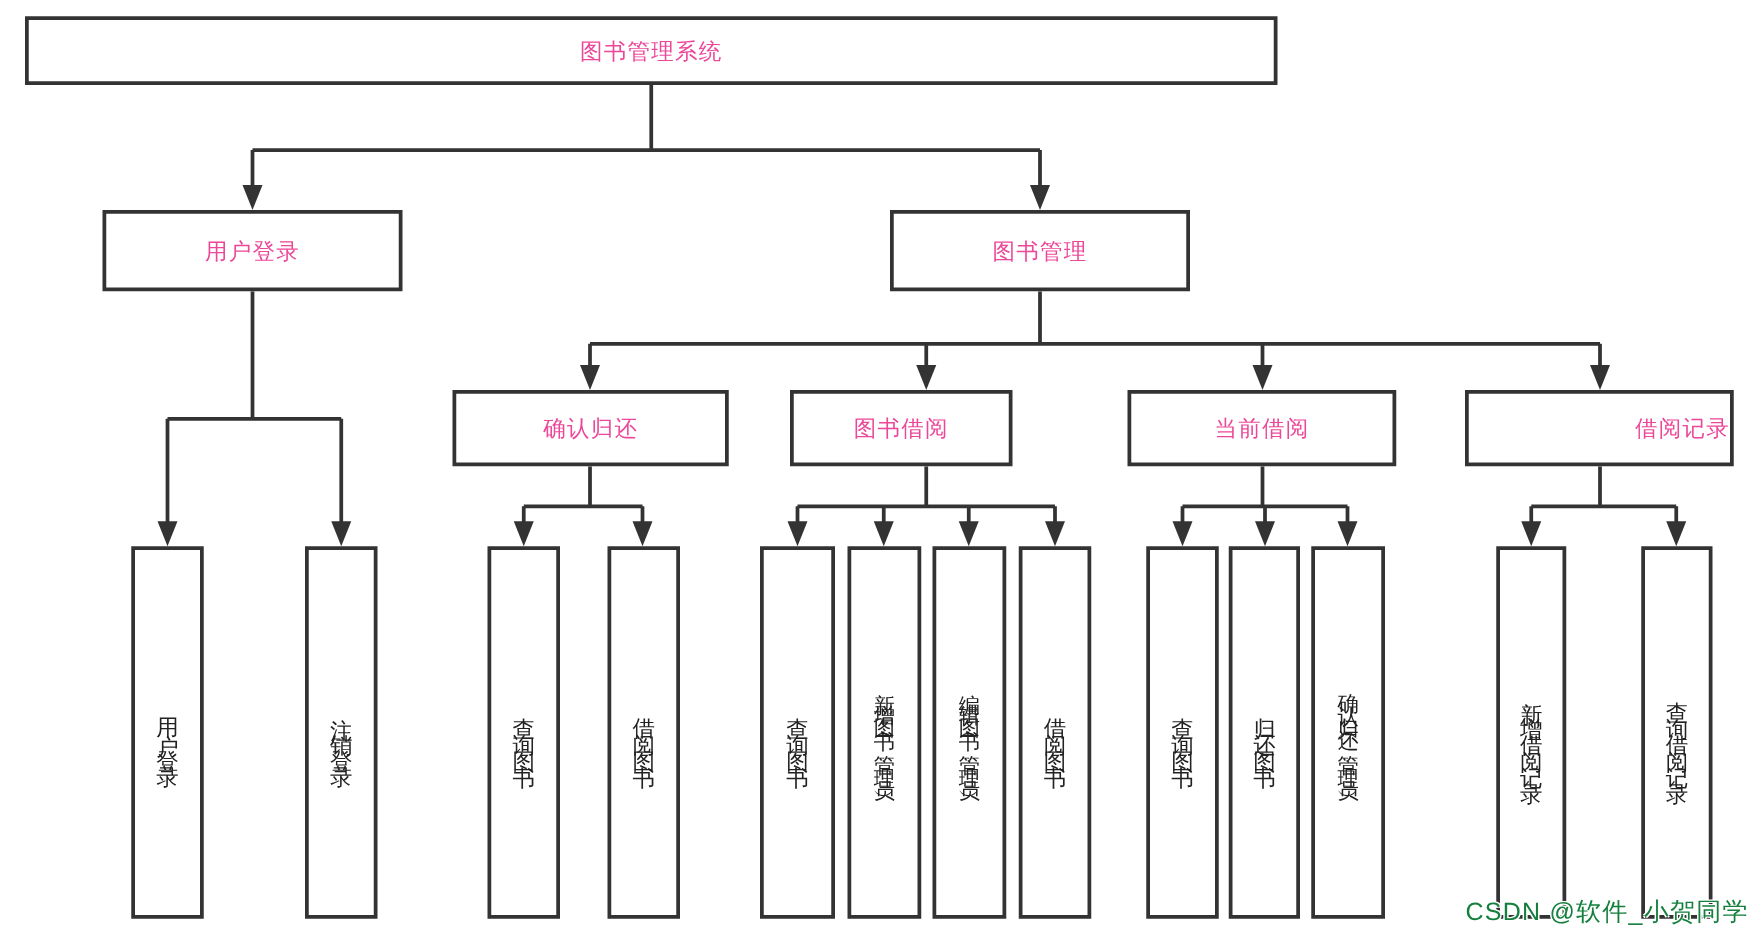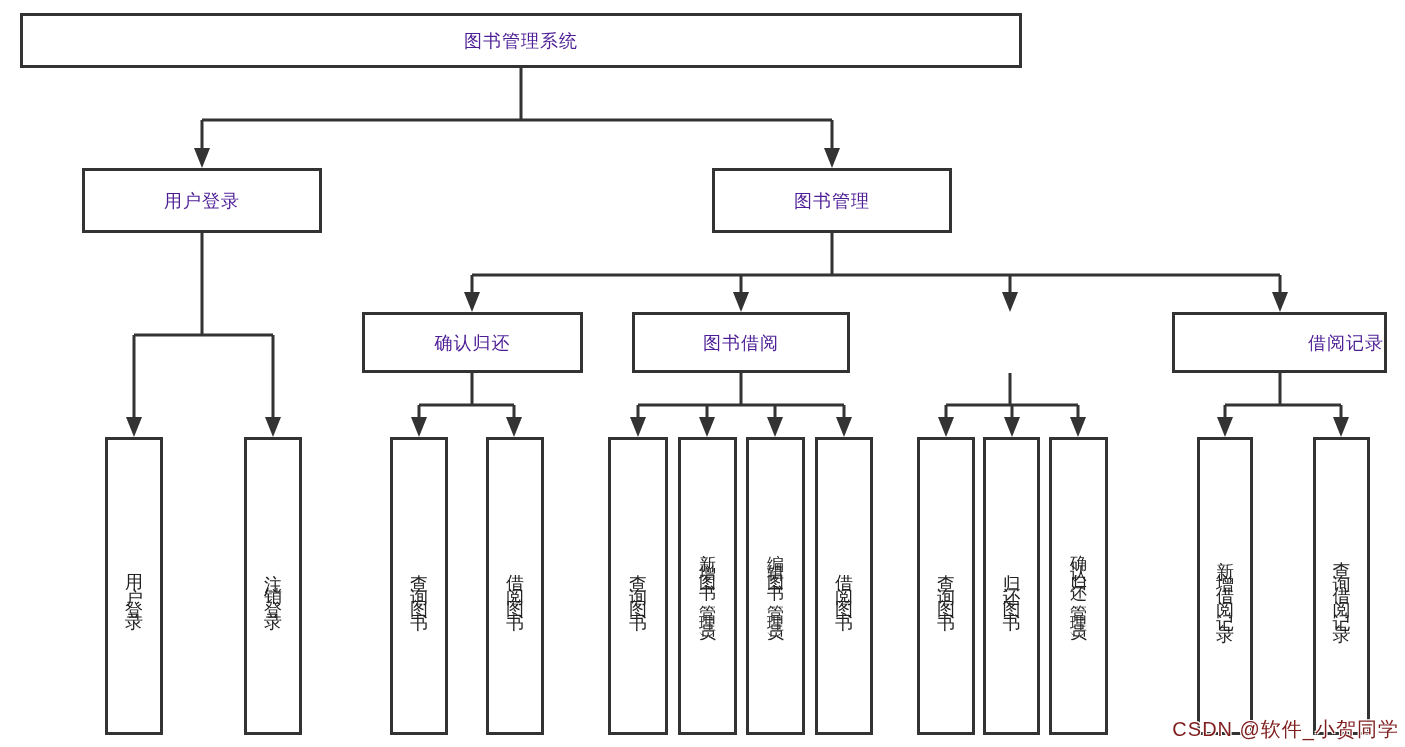--- a/index.html
+++ b/index.html
@@ -4,34 +4,34 @@
 <style>
   html,body{margin:0;padding:0;background:#ffffff;}
   #stage{
     position:relative;width:1405px;height:747px;background:#ffffff;overflow:hidden;
     font-family:"Liberation Sans","DejaVu Sans",sans-serif;color:#222222;
   }
   #wires{position:absolute;left:0;top:0;width:1405px;height:747px;pointer-events:none;}
   .hbox{
     position:absolute;box-sizing:border-box;border:3px solid #333333;background:#ffffff;
     display:flex;align-items:center;justify-content:center;
-    font-size:18px;letter-spacing:1px;color:#4c1d95;z-index:2;font-family:Liberation Serif, serif;
+    font-size:18px;letter-spacing:1px;color:#ec4899;z-index:2;font-family:Liberation Serif, serif;
   }
   .vbox{
     position:absolute;box-sizing:border-box;border:3px solid #333333;background:#ffffff;
     display:flex;align-items:center;justify-content:center;z-index:2;
   }
   .vtext{
     writing-mode:vertical-rl;text-orientation:mixed;white-space:nowrap;
     font-size:18px;letter-spacing:13px;color:#222222;
   }
   .vtext.long{letter-spacing:10px;font-size:17px;}
   .watermark{
     position:absolute;right:6px;bottom:4px;z-index:3;
-    font-size:20px;color:#7f1d1d;letter-spacing:1px;
+    font-size:20px;color:#15803d;letter-spacing:1px;
     text-shadow:1px 1px 0 #ffffff,-1px -1px 0 #ffffff,1px -1px 0 #ffffff,-1px 1px 0 #ffffff;
   }
 </style>
 </head>
 <body>
 
 <div id="stage">
 
   <svg id="wires" viewBox="0 0 1405 747" xmlns="http://www.w3.org/2000/svg">
     <g stroke="#333333" stroke-width="3" fill="none">
@@ -80,22 +80,25 @@
   <div class="hbox" style="left:82px;top:168px;width:240px;height:65px;">
     <span>用户登录</span>
   </div>
   <div class="hbox" style="left:712px;top:168px;width:240px;height:65px;">
     <span>图书管理</span>
   </div>
 
   <div class="hbox" style="left:362px;top:312px;width:221px;height:61px;">
     <span>确认归还</span>
   </div>
-  <div class="hbox" style="left:632px;top:312px;width:218px;height:61px;">
+  <div class="hbox" style="left:632px;top:312px;width:178px;height:61px;">
     <span>图书借阅</span>
+  </div>
+  <div class="hbox" style="left:902px;top:312px;width:215px;height:61px;">
+    <span>当前借阅</span>
   </div>
   <div class="hbox" style="left:1172px;top:312px;width:215px;height:61px;justify-content:flex-end;">
     <span>借阅记录</span>
   </div>
 
   <div class="vbox" style="left:105px;top:437px;width:58px;height:298px;">
     <span class="vtext">用户登录</span>
   </div>
   <div class="vbox" style="left:244px;top:437px;width:58px;height:298px;">
     <span class="vtext">注销登录</span>

